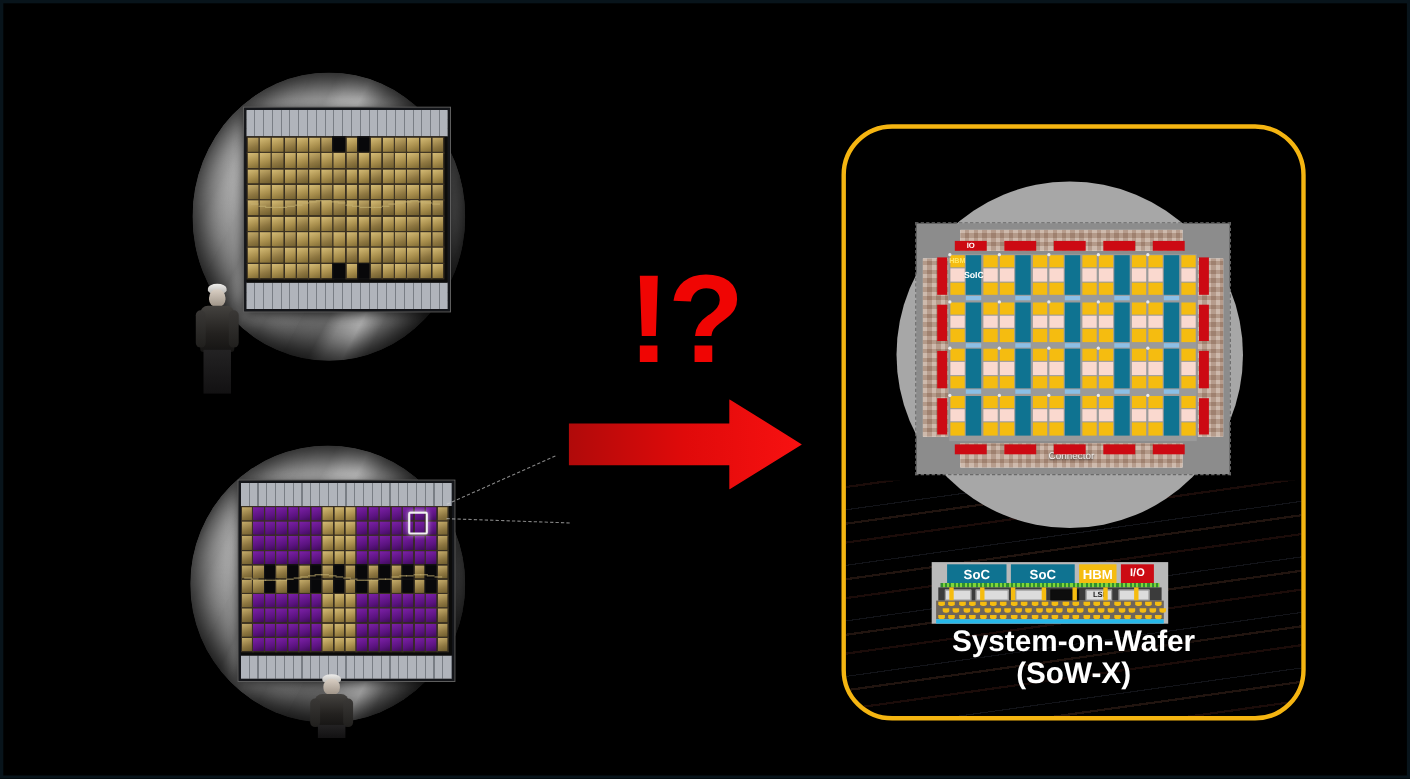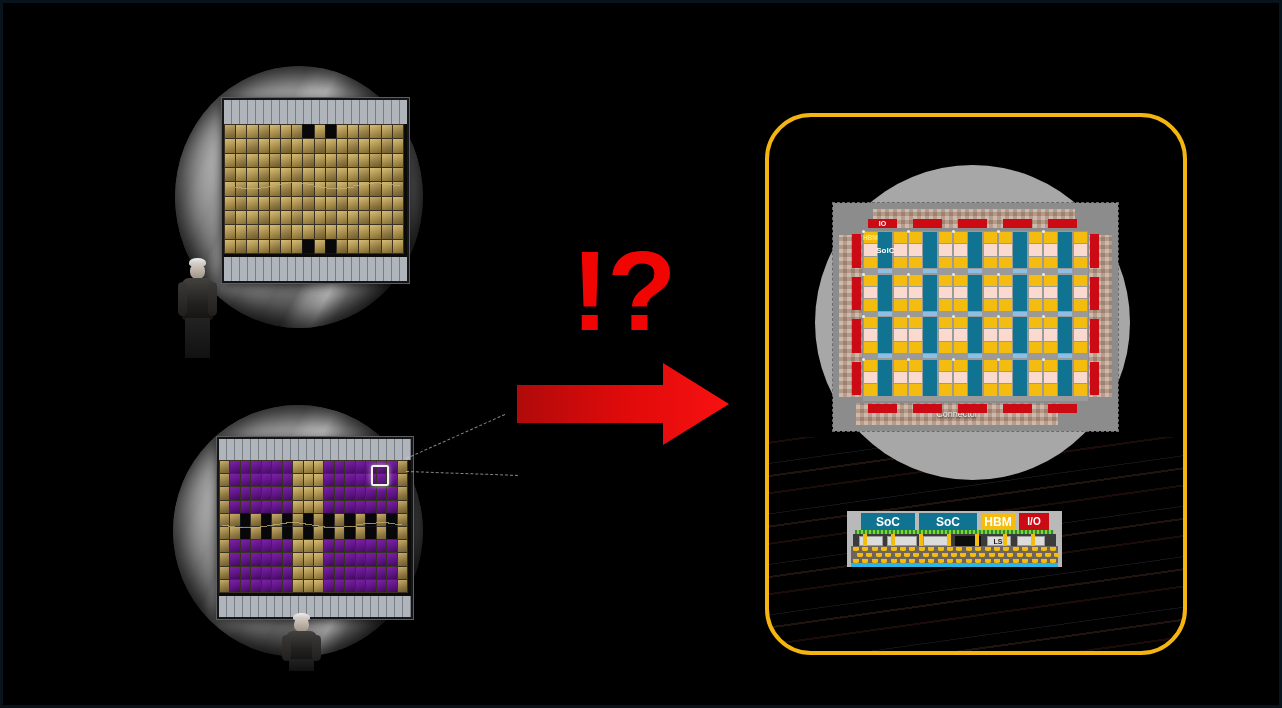--- a/index.html
+++ b/index.html
@@ -578,21 +578,21 @@
 
     <div id="sowcircle" style="left:46px;top:48px;width:315px;height:315px;"></div>
 
     <div id="sowboard" style="left:64px;top:86px;width:285px;height:228px;">
 
       <div class="conn" style="left:40px;top:6px;width:202px;height:19px;"></div>
 
       <div class="conn" style="left:6px;top:32px;width:23px;height:162px;"></div>
       <div class="conn" style="right:6px;top:32px;width:23px;height:162px;"></div>
 
-      <div class="conn" style="left:23px;bottom:6px;width:202px;height:22px;margin-top:36px;">
+      <div class="conn" style="left:40px;bottom:6px;width:202px;height:22px;margin-top:36px;">
         <span>Connector</span>
       </div>
 
       <div id="tilegrid" style="left:30px;top:28px;width:225px;height:170px;">
           <div style="position: absolute; inset: 0px; background: rgb(154, 154, 154);"></div>
           <div class="io" style="left: 5px; top: -12px; width: 29px; height: 9px;">
             <span>IO</span>
           </div>
           <div class="io" style="left: 5px; top: 173px; width: 29px; height: 9px;"></div>
           <div class="io" style="left: 50px; top: -12px; width: 29px; height: 9px;"></div>
@@ -878,15 +878,19 @@
           <div class="bump" style="left: 156.4px; top: 48px; width: 6px; height: 4px;"></div>
           <div class="bump" style="left: 165.8px; top: 48px; width: 6px; height: 4px;"></div>
           <div class="bump" style="left: 175.2px; top: 48px; width: 6px; height: 4px;"></div>
           <div class="bump" style="left: 184.6px; top: 48px; width: 6px; height: 4px;"></div>
           <div class="bump" style="left: 194px; top: 48px; width: 6px; height: 4px;"></div>
           <div class="bump" style="left: 203.4px; top: 48px; width: 6px; height: 4px;"></div>
           <div class="xs-bot" style="left: 4px; top: 52px; width: 207px; height: 4px;"></div>
         </div>
     </div>
 
+    <div id="sowtitle" style="left:0;right:0;top:452px;font-size:27px;">
+      <div>System-on-Wafer</div>
+      <div>(SoW-X)</div>
+    </div>
   </div>
 
 </div>
 
 </body></html>

